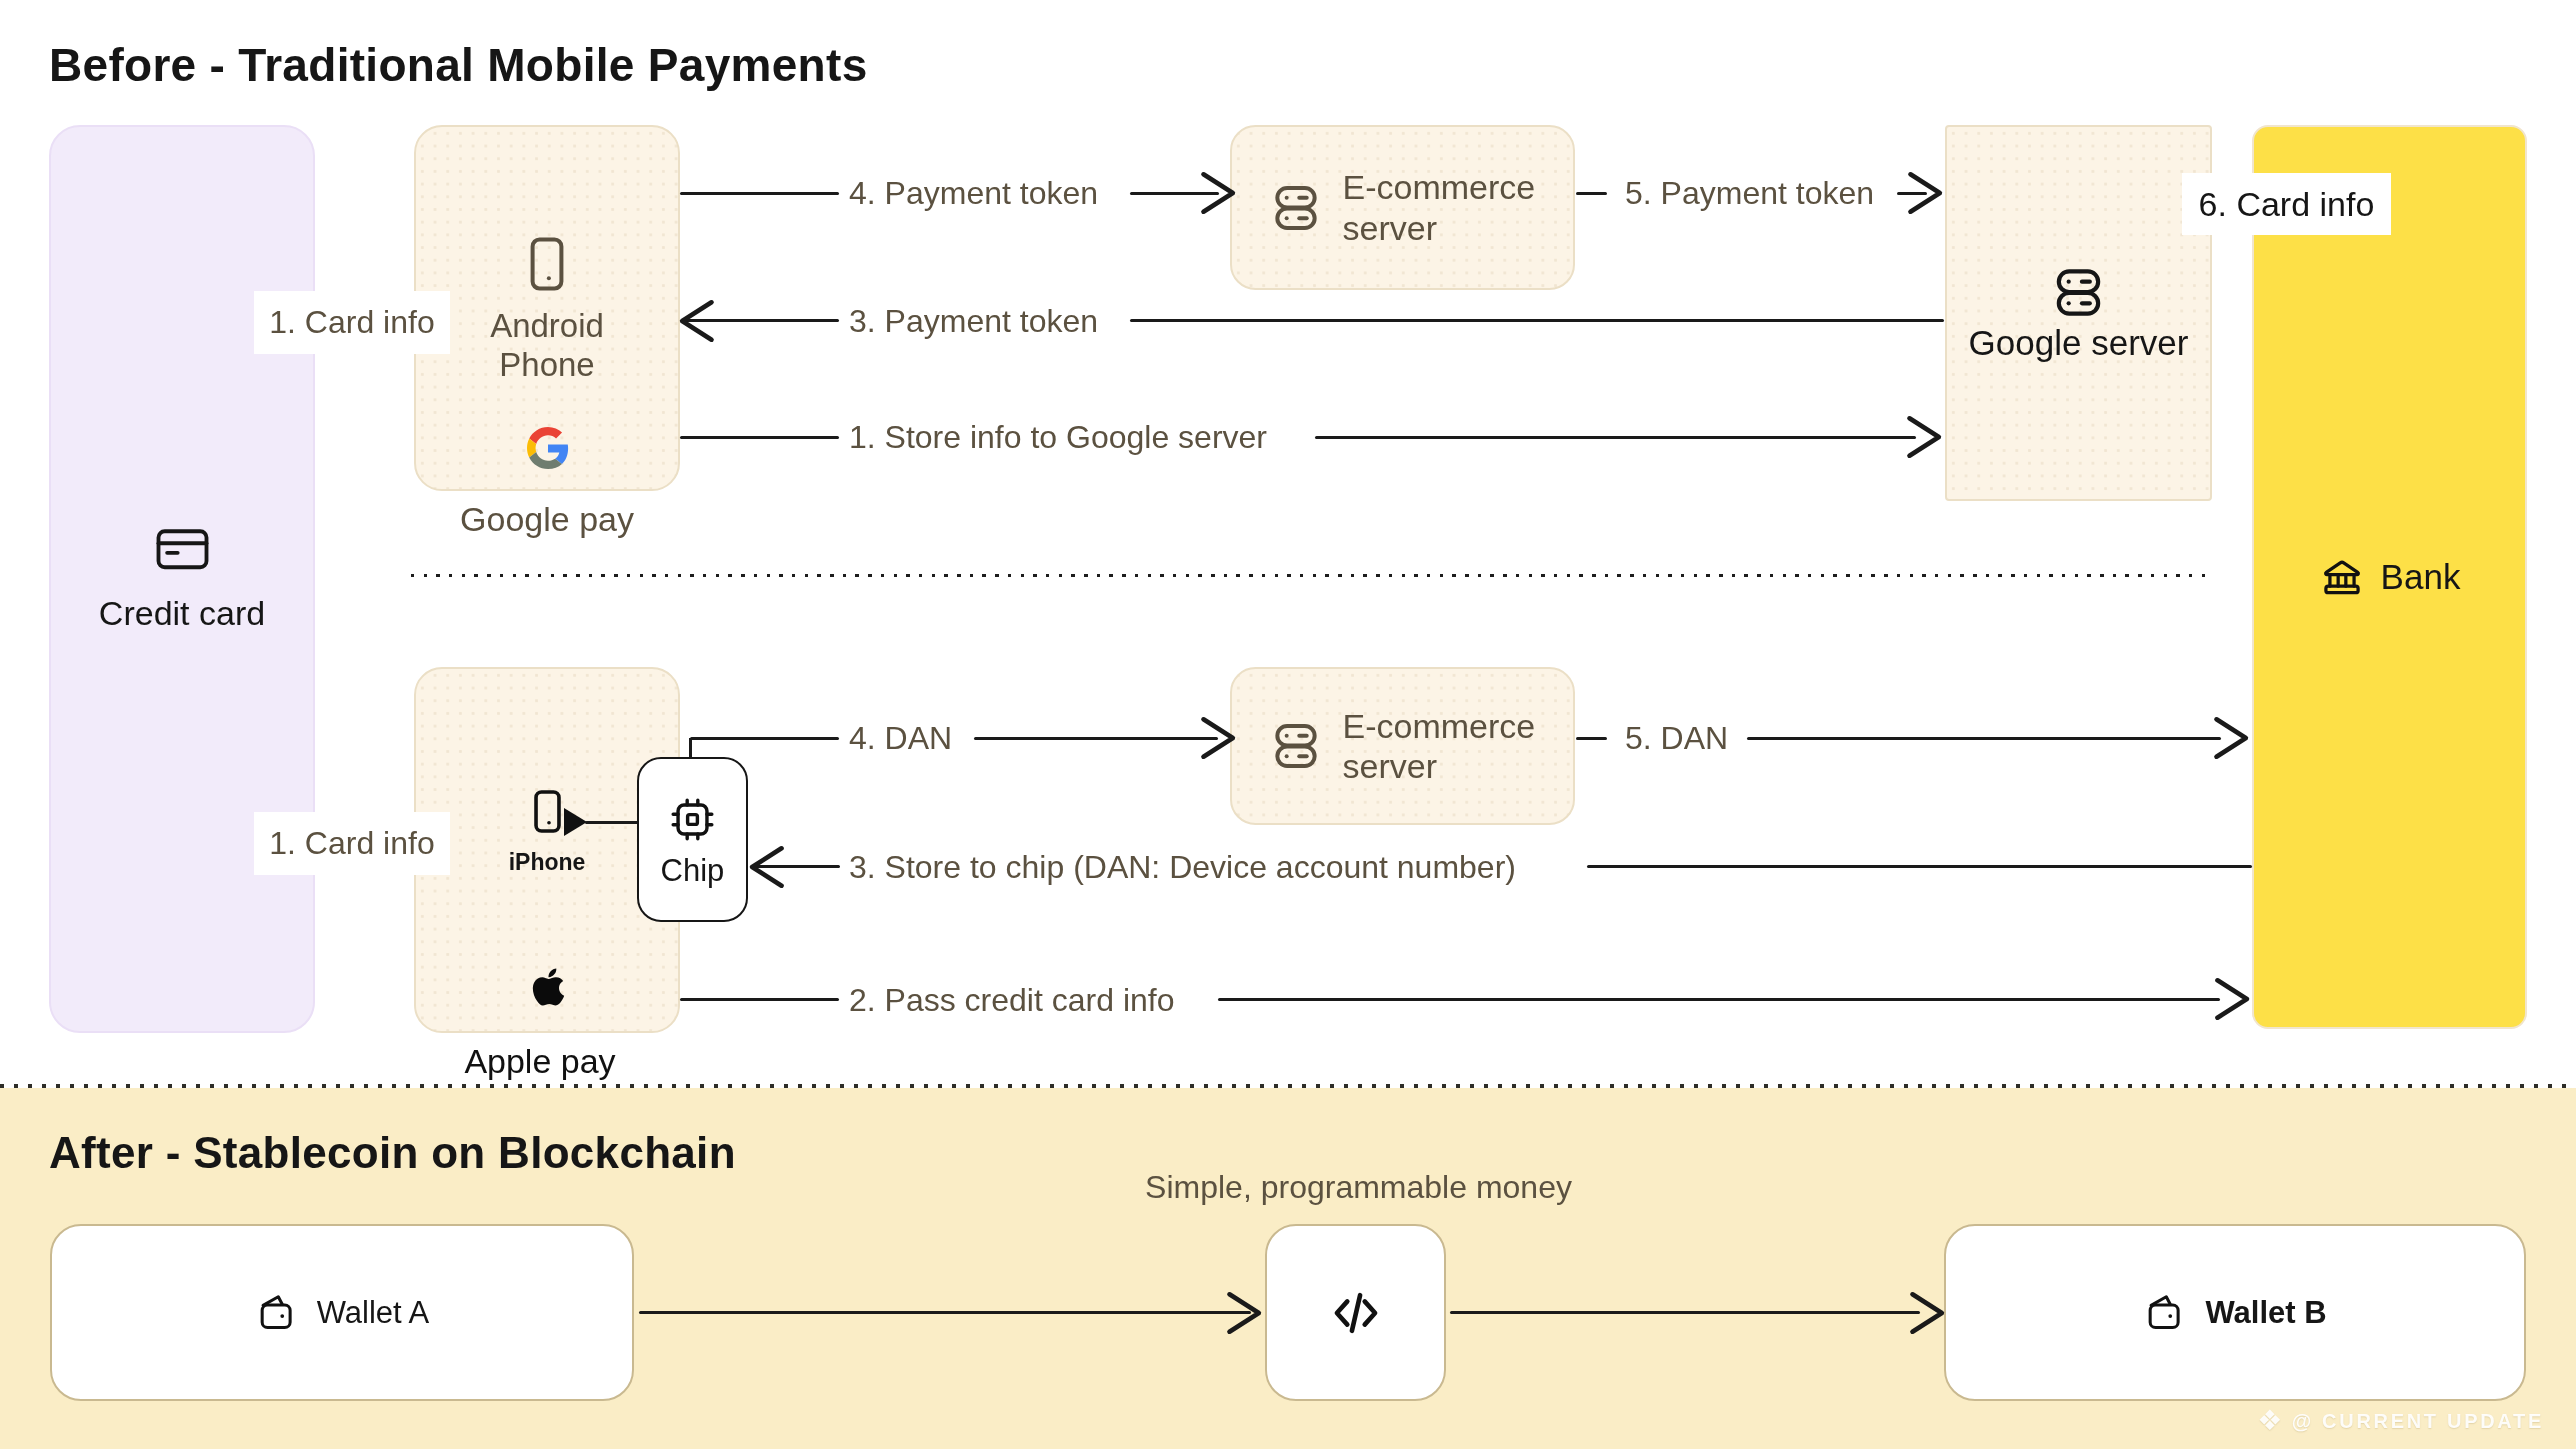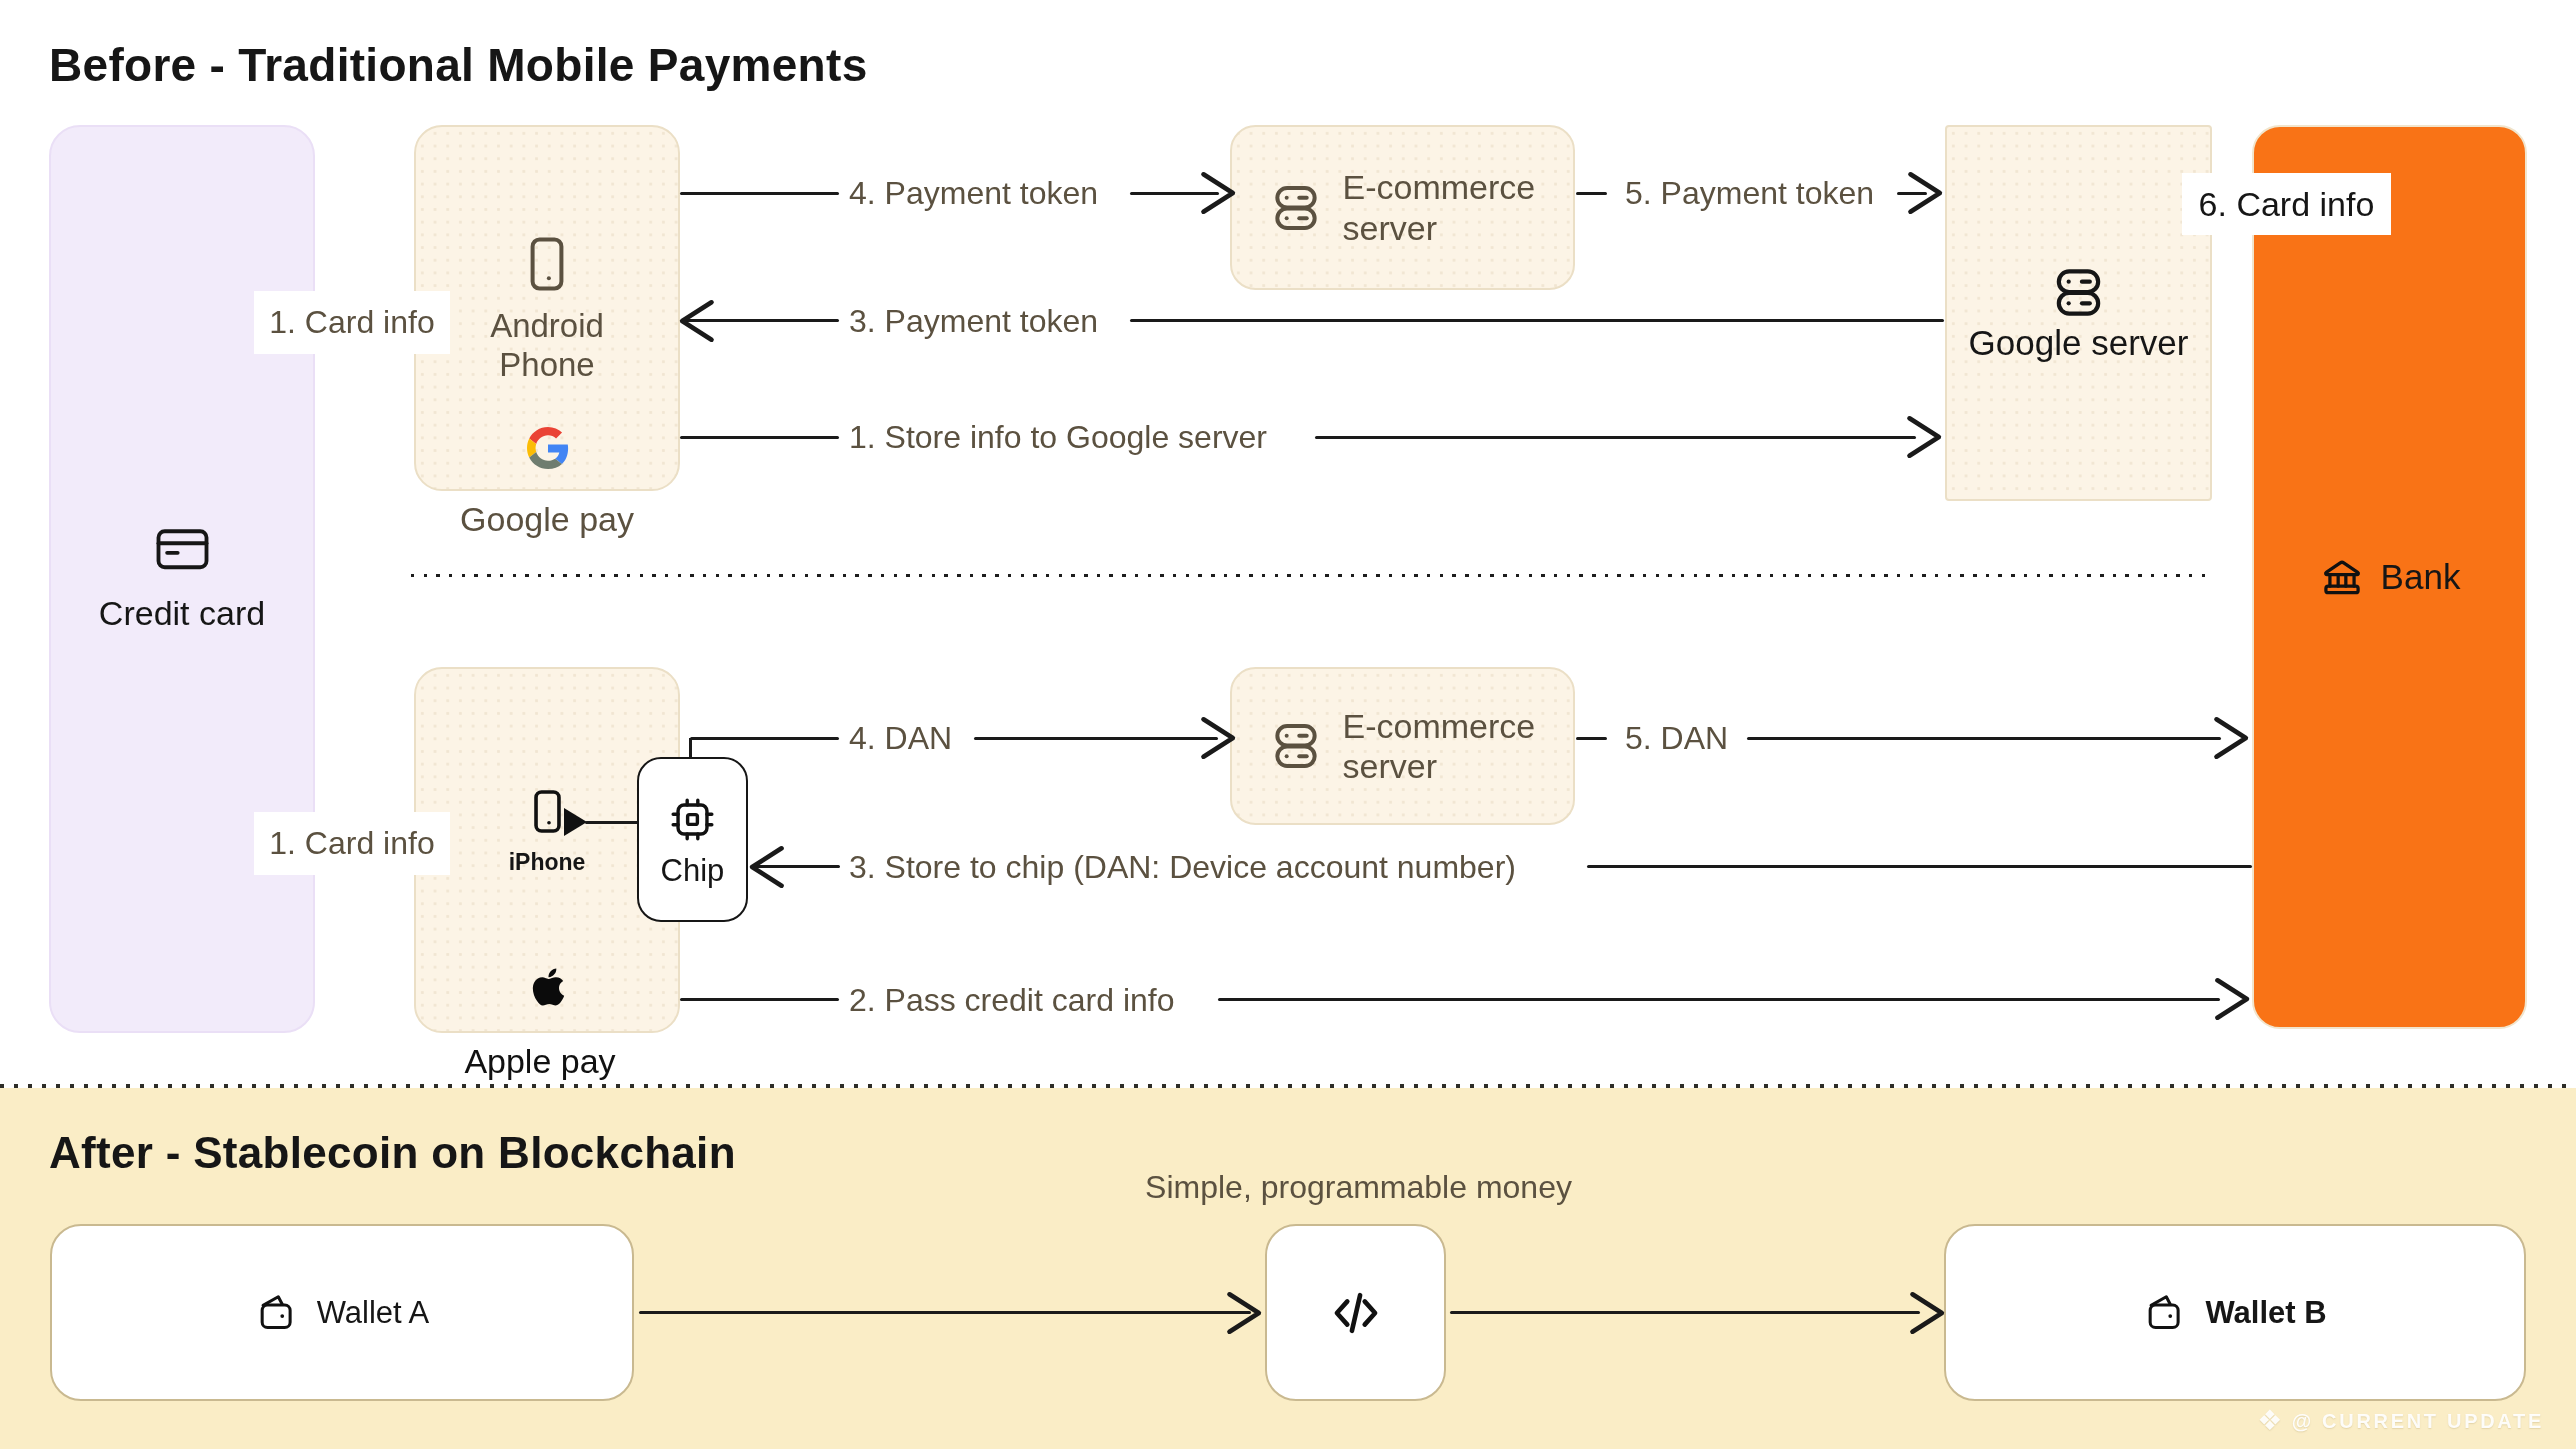--- a/index.html
+++ b/index.html
@@ -85,21 +85,21 @@
         <rect x="4" y="12.2" width="16" height="8.4" rx="4.2"></rect>
         <path d="M8 7.6h.01"></path>
           <path d="M13.4 7.6h3.2"></path>
         <path d="M8 16.4h.01"></path>
           <path d="M13.4 16.4h3.2"></path>
       </svg>
     </span>
     <span class="node-label" style="font-size:35px;white-space:nowrap;">Google server</span>
   </div>
 
-  <div class="box" style="left:2252px;top:125px;width:275px;height:904px;background:#f97316;border:2px solid #F1E5CD;border-radius:28px;gap:16px;">
+  <div class="box" style="left:2252px;top:125px;width:275px;height:904px;background:#fde047;border:2px solid #F1E5CD;border-radius:16px;gap:16px;">
     <span style="color:#111111;">
       <svg width="46" height="46" viewBox="0 0 24 24" fill="none" stroke="currentColor" stroke-width="1.7" stroke-linecap="round" stroke-linejoin="round">
         <path d="M3.8 9.6 L11.1 4.6 C11.6 4.25 12.4 4.25 12.9 4.6 L20.2 9.6 C20.8 10 20.55 10.8 19.9 10.8 L4.1 10.8 C3.45 10.8 3.2 10 3.8 9.6 Z"></path>
         <path d="M5.7 10.8v6M10 10.8v6M14 10.8v6M18.3 10.8v6"></path>
         <rect x="3.6" y="16.8" width="16.8" height="3.4" rx="1.2"></rect>
       </svg>
     </span>
     <span class="node-label" style="font-size:35px;font-weight:500;">Bank</span>
   </div>
 

